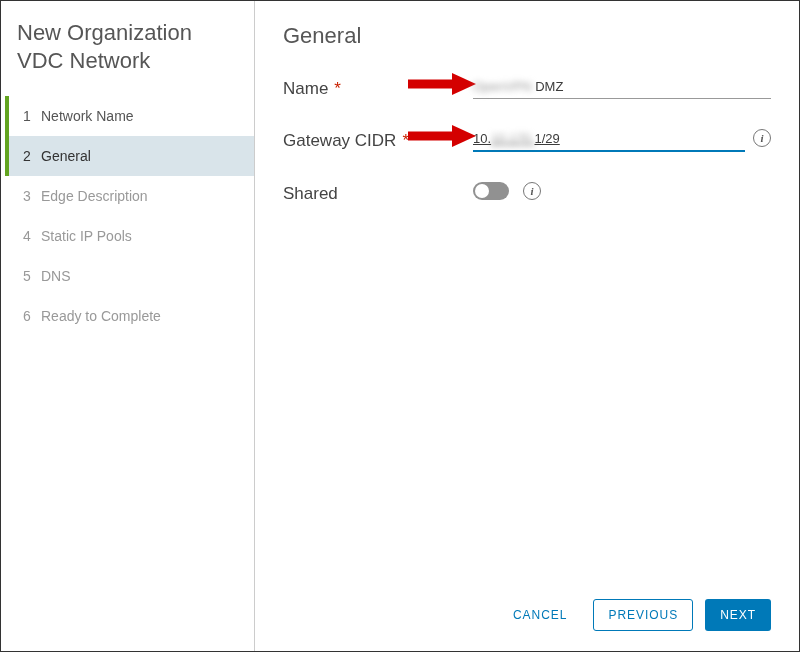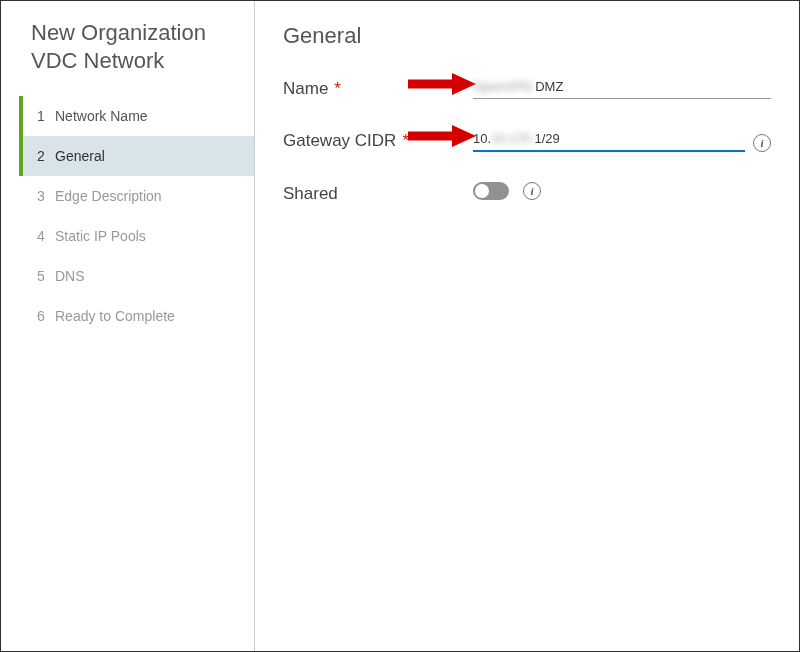--- a/index.html
+++ b/index.html
@@ -12,21 +12,21 @@
       height: 652px;
       overflow: hidden;
       border: 1px solid #333;
     }
     .wizard {
       display: flex;
       height: 100%;
     }
     .sidebar {
       width: 254px;
-      padding: 18px 0 18px 18px;
+      padding: 18px 0 18px 4px;
       border-right: 1px solid #ccc;
       flex-shrink: 0;
     }
     .sidebar-title {
       font-size: 22px;
       font-weight: 400;
       color: #565656;
       padding: 0 12px 22px 12px;
       line-height: 1.25;
     }
@@ -78,33 +78,33 @@
       font-size: 17px;
       color: #444;
       display: flex;
       align-items: center;
       padding-top: 2px;
     }
     .req { color: #c92100; margin-left: 6px; }
     .field-wrap {
       flex: 1;
       display: flex;
-      align-items: flex-end;
+      align-items: flex-start;
       gap: 8px;
     }
     .text-input {
       flex: 1;
       border: none;
       border-bottom: 1px solid #999;
       padding: 2px 0 4px 0;
       font-size: 13px;
       outline: none;
       background: transparent;
     }
-    .text-input.focused { border-bottom: 2px solid #0079b8; }
+    .text-input.focused { border-bottom: 2px solid #0079b8; text-decoration: underline; }
     .textarea {
       flex: 1;
       border: 1px solid #ccc;
       height: 140px;
       resize: both;
       font-family: inherit;
       font-size: 13px;
       padding: 4px;
       outline: none;
     }
@@ -241,14 +241,19 @@
 
 
     <div class="form-row">
       <div class="form-label">Shared</div>
       <div class="field-wrap" style="gap:14px;">
         <div class="toggle"></div>
         <span class="info-icon">i</span>
       </div>
     </div>
 
+    <div class="footer">
+      <button class="btn btn-link">Cancel</button>
+      <button class="btn btn-outline">Previous</button>
+      <button class="btn btn-primary">Next</button>
+    </div>
   </div>
 </div>
 
 </body></html>

